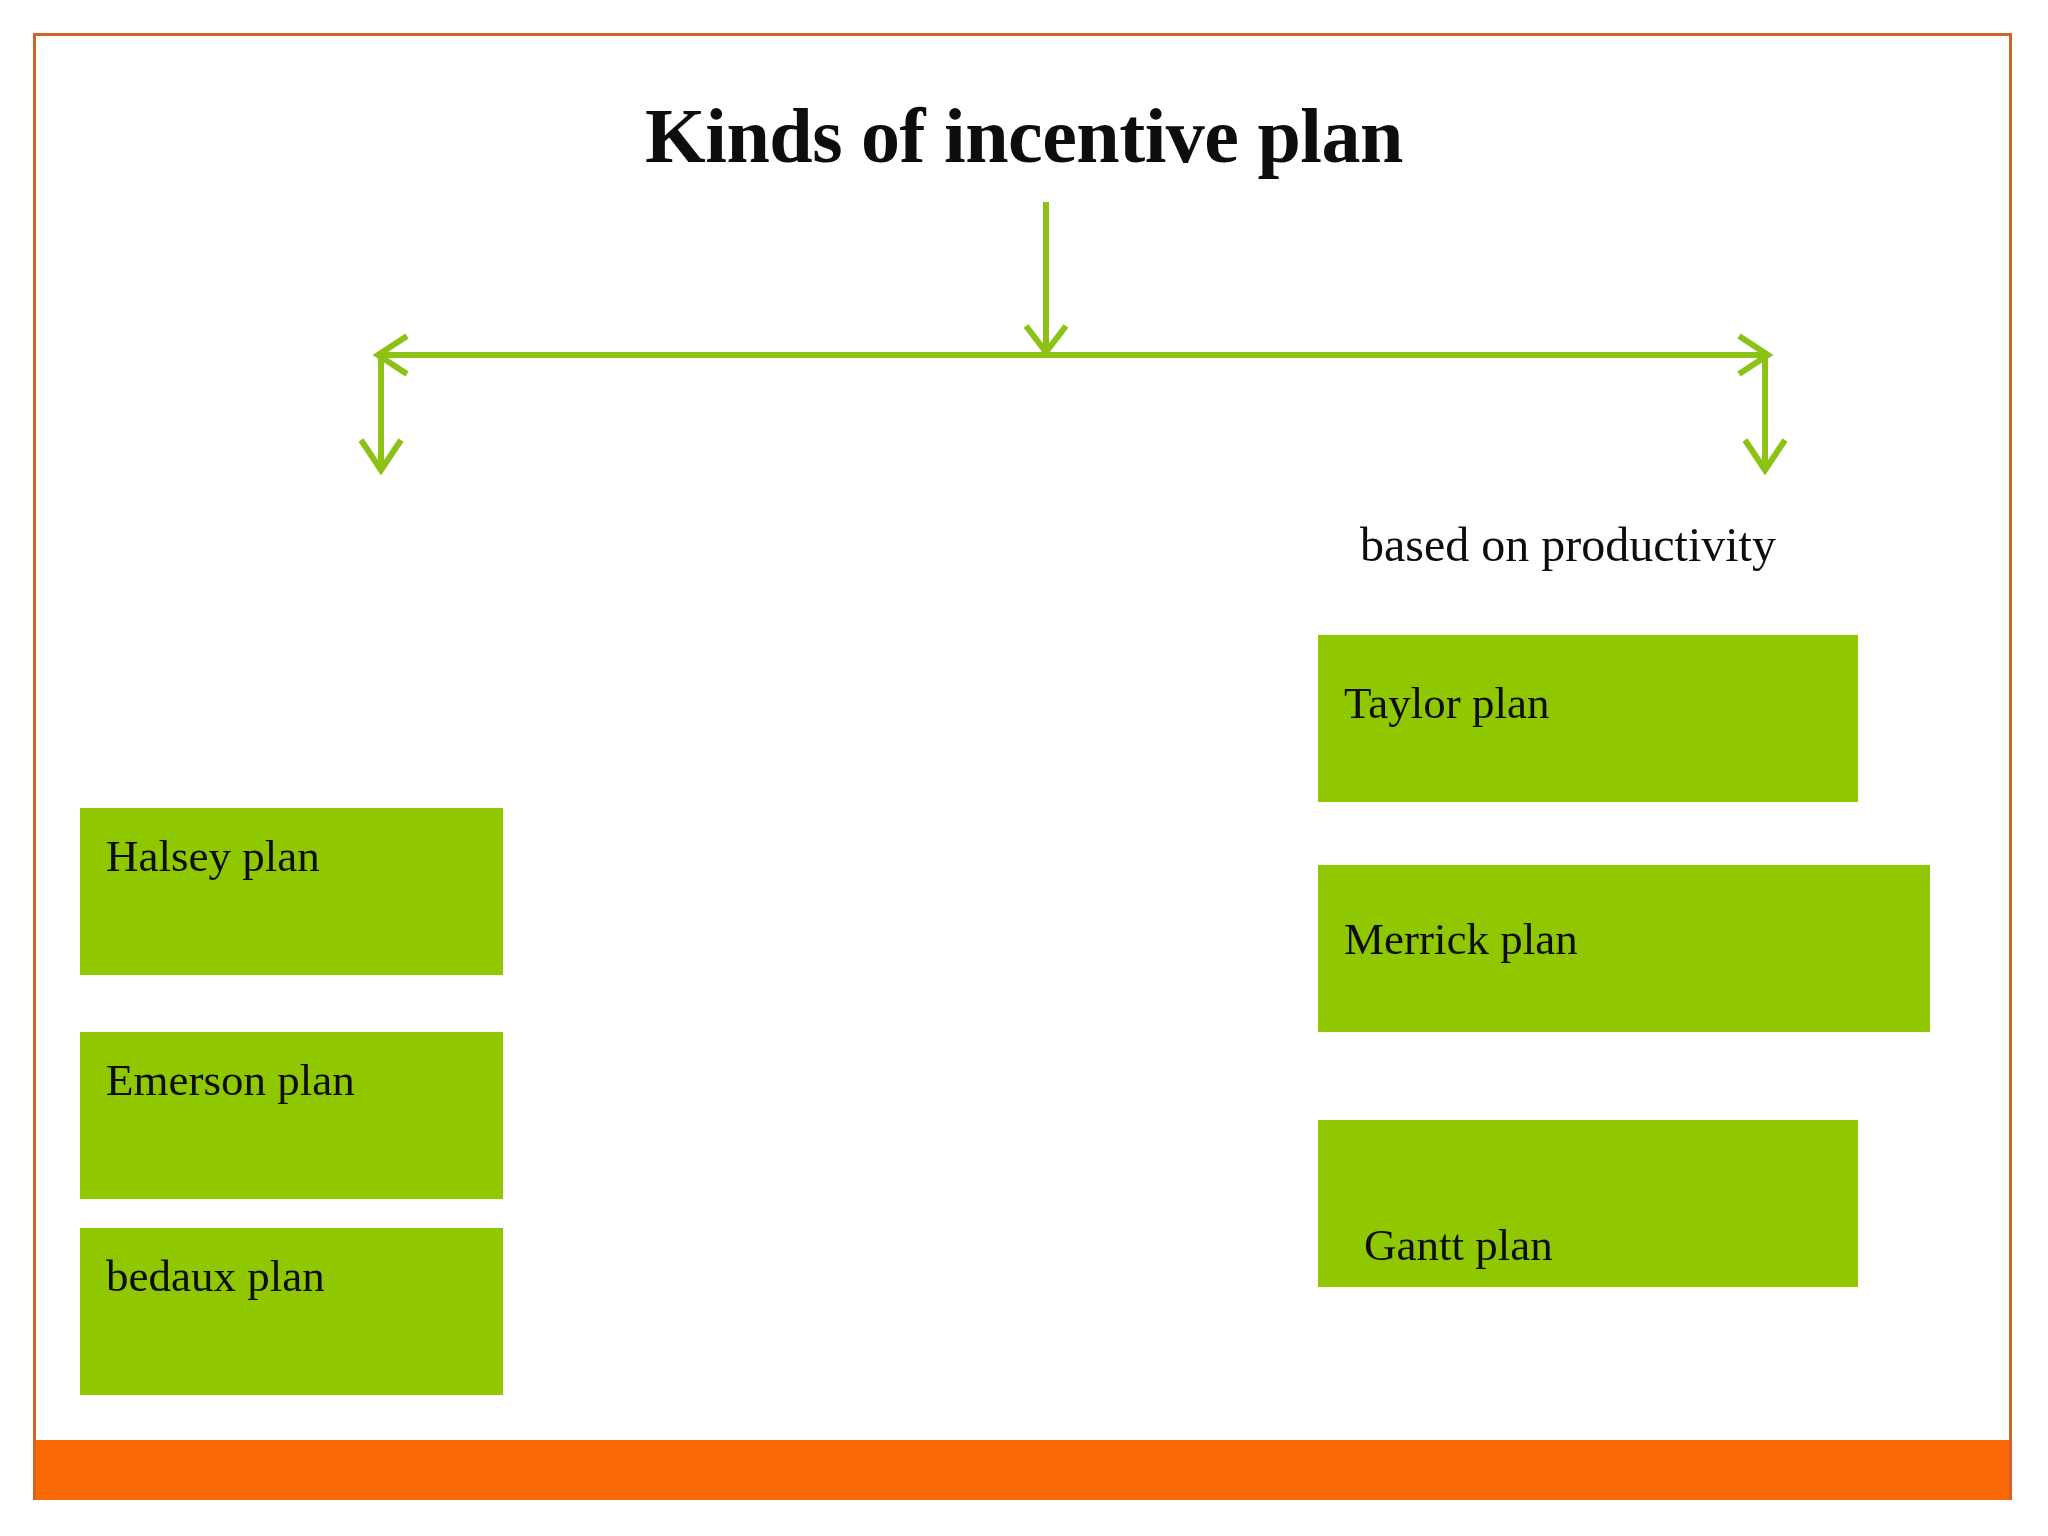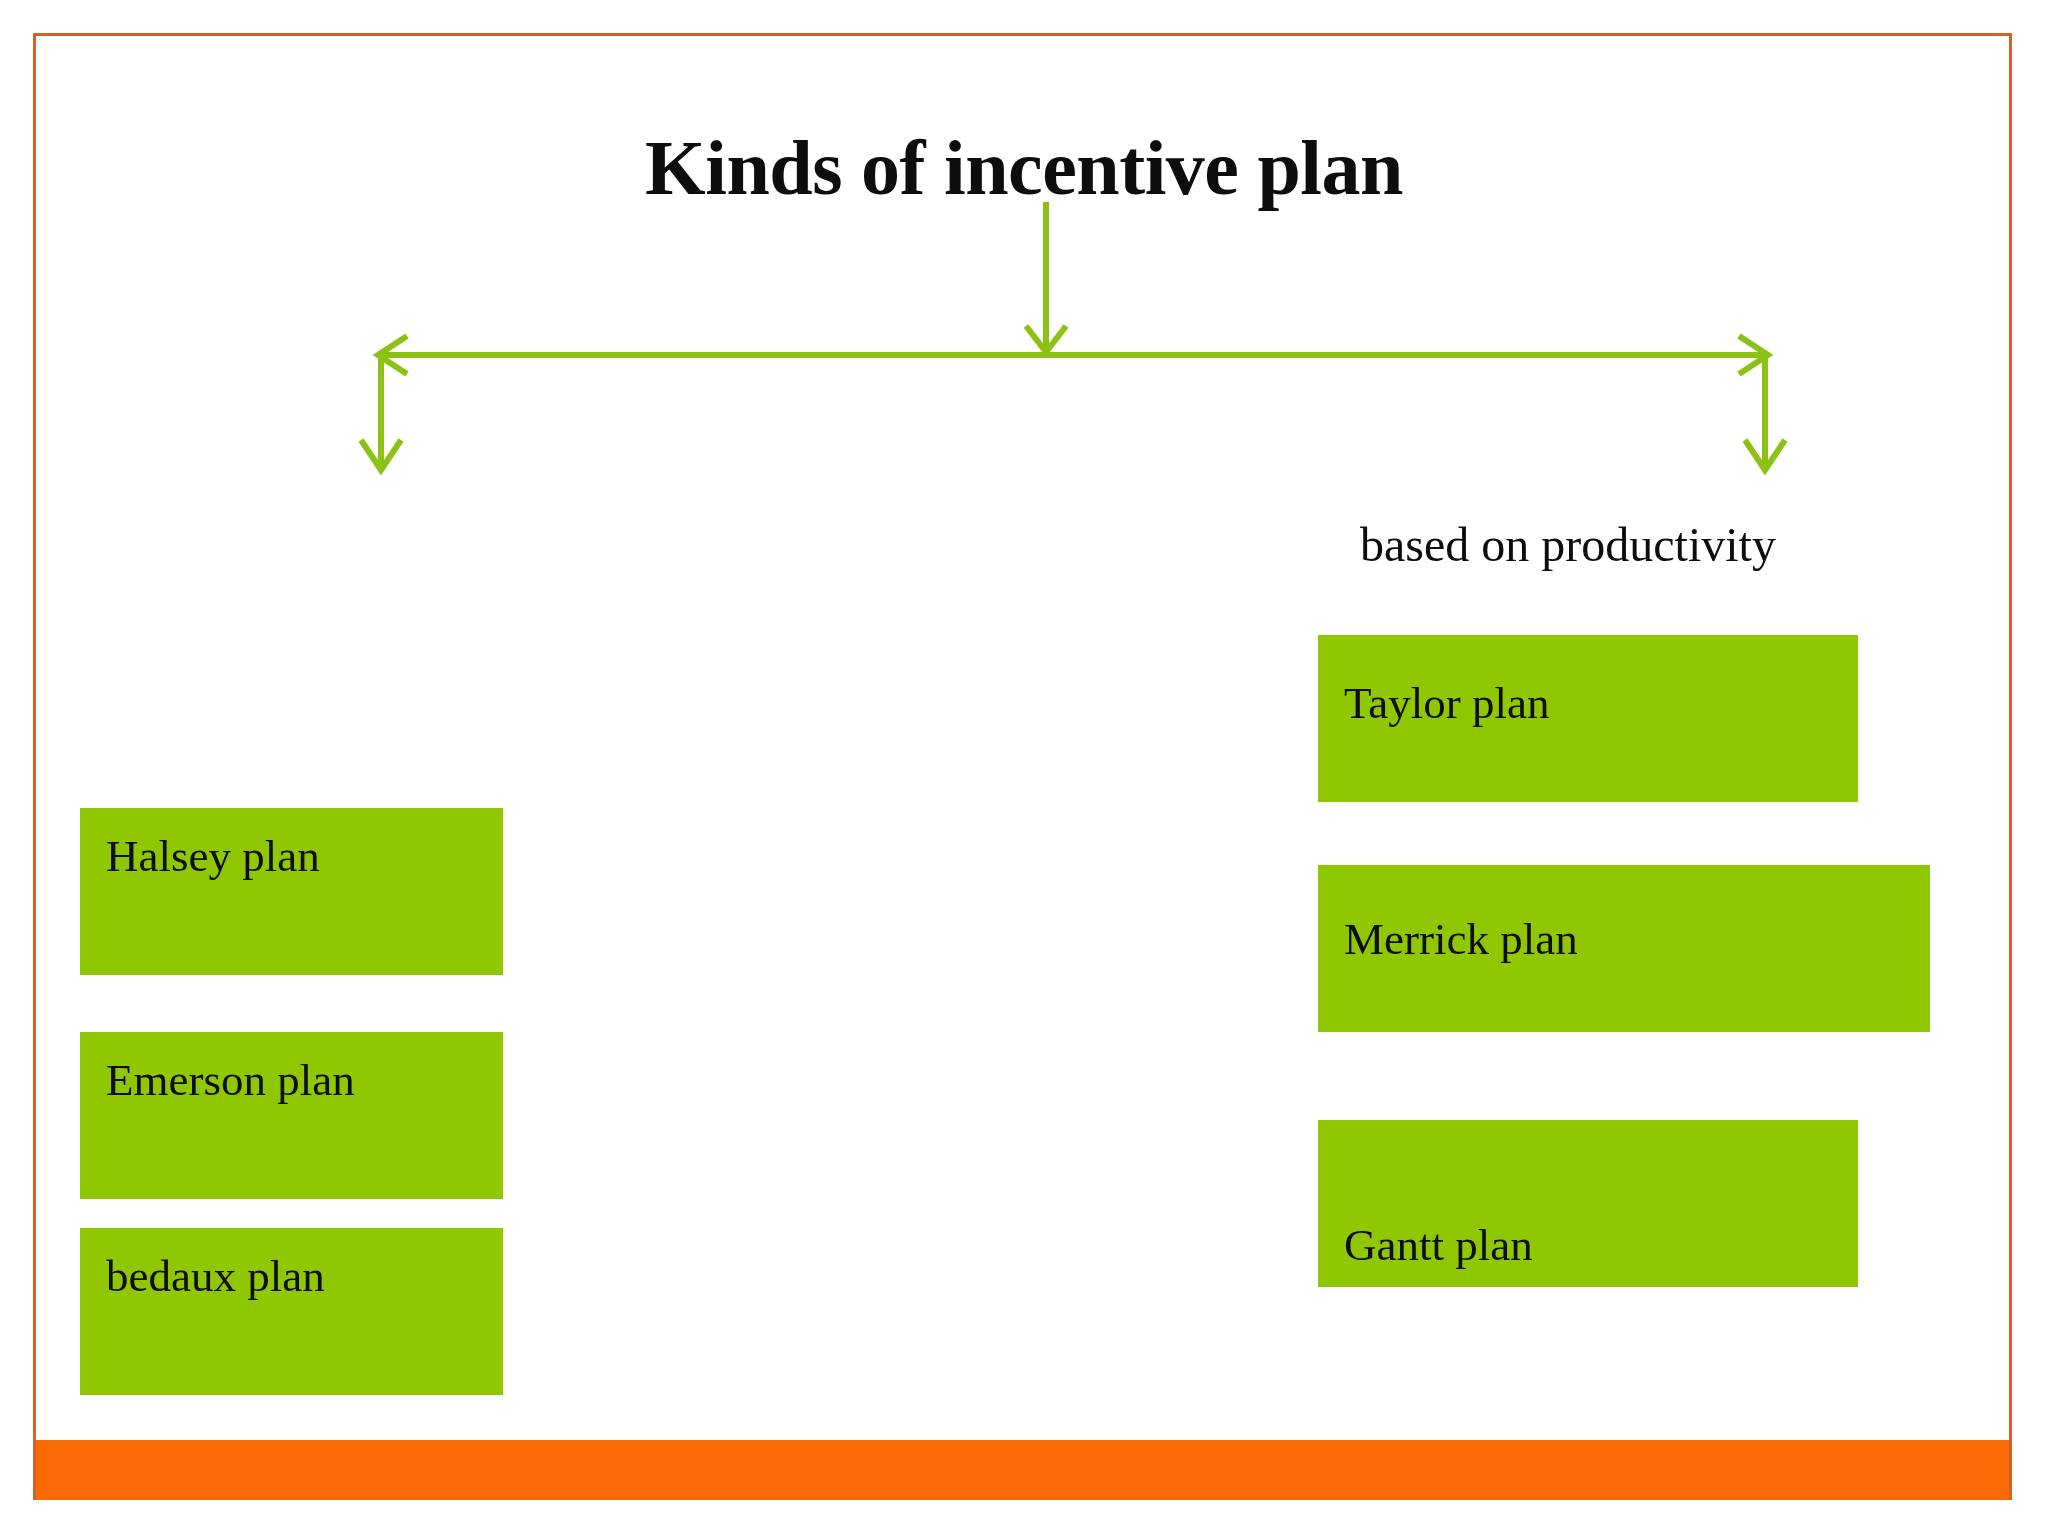--- a/index.html
+++ b/index.html
@@ -44,21 +44,20 @@
     position: absolute;
     left: 0;
     top: 95px;
     width: 2048px;
     text-align: center;
     font-size: 78px;
     font-weight: bold;
     color: #0D0D0D;
     letter-spacing: -0.5px;
     line-height: 1.05;
-    margin-top: 32px;
   }
 
   
   #connectors {
     position: absolute;
     left: 0;
     top: 0;
     width: 2048px;
     height: 1536px;
     pointer-events: none;
@@ -142,18 +141,18 @@
 
   <div class="plan-box" style="left:1318px; top:635px; width:540px; height:167px;">
     <span class="plan-label" style="top:42px;">Taylor plan</span>
   </div>
 
   <div class="plan-box" style="left:1318px; top:865px; width:612px; height:167px;">
     <span class="plan-label" style="top:48px;">Merrick plan</span>
   </div>
 
   <div class="plan-box" style="left:1318px; top:1120px; width:540px; height:167px;">
-    <span class="plan-label" style="top:99px;">Gantt plan</span>
+    <span class="plan-label" style="top:99px;margin-left:20px;">Gantt plan</span>
   </div>
 
   <div id="bottom-band"></div>
 
 </div>
 
 </body></html>

